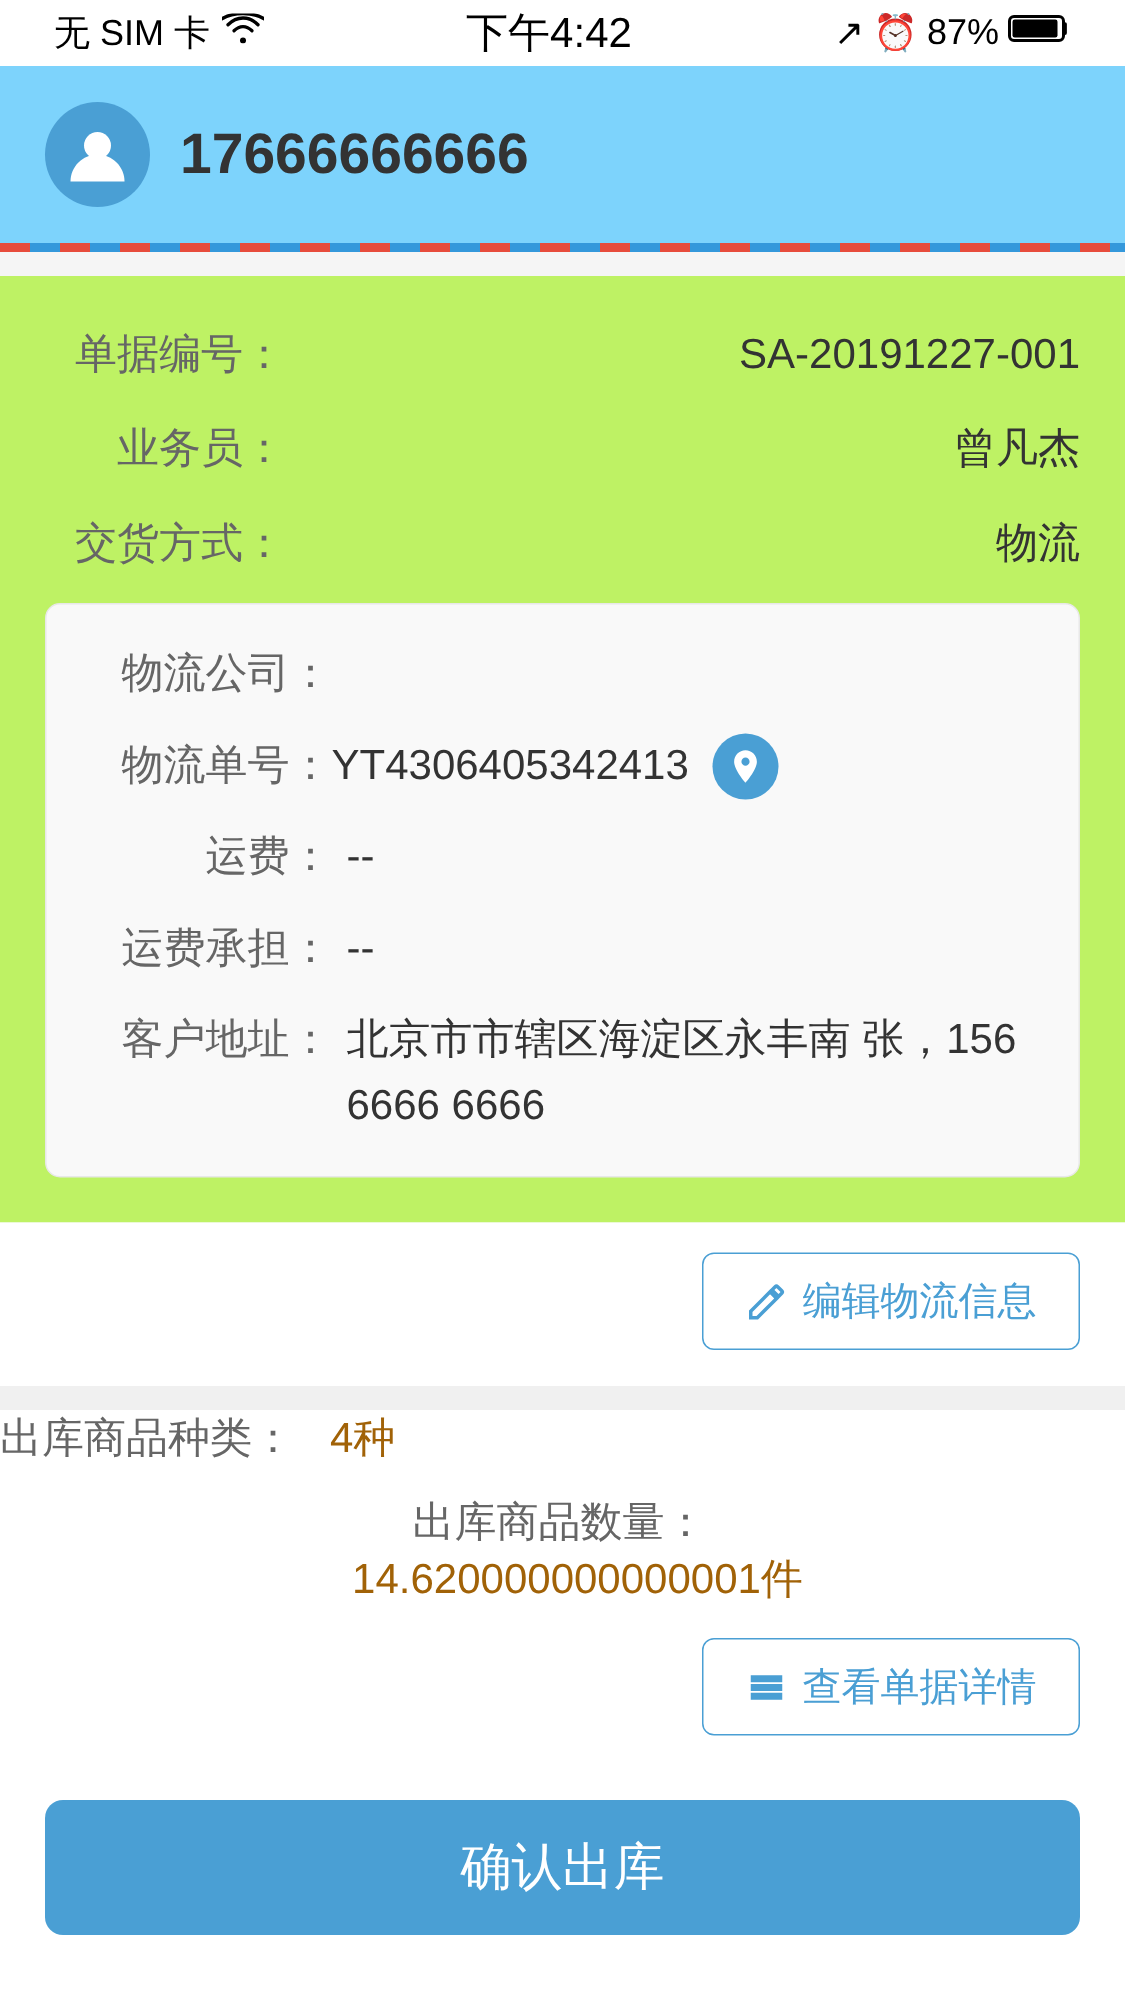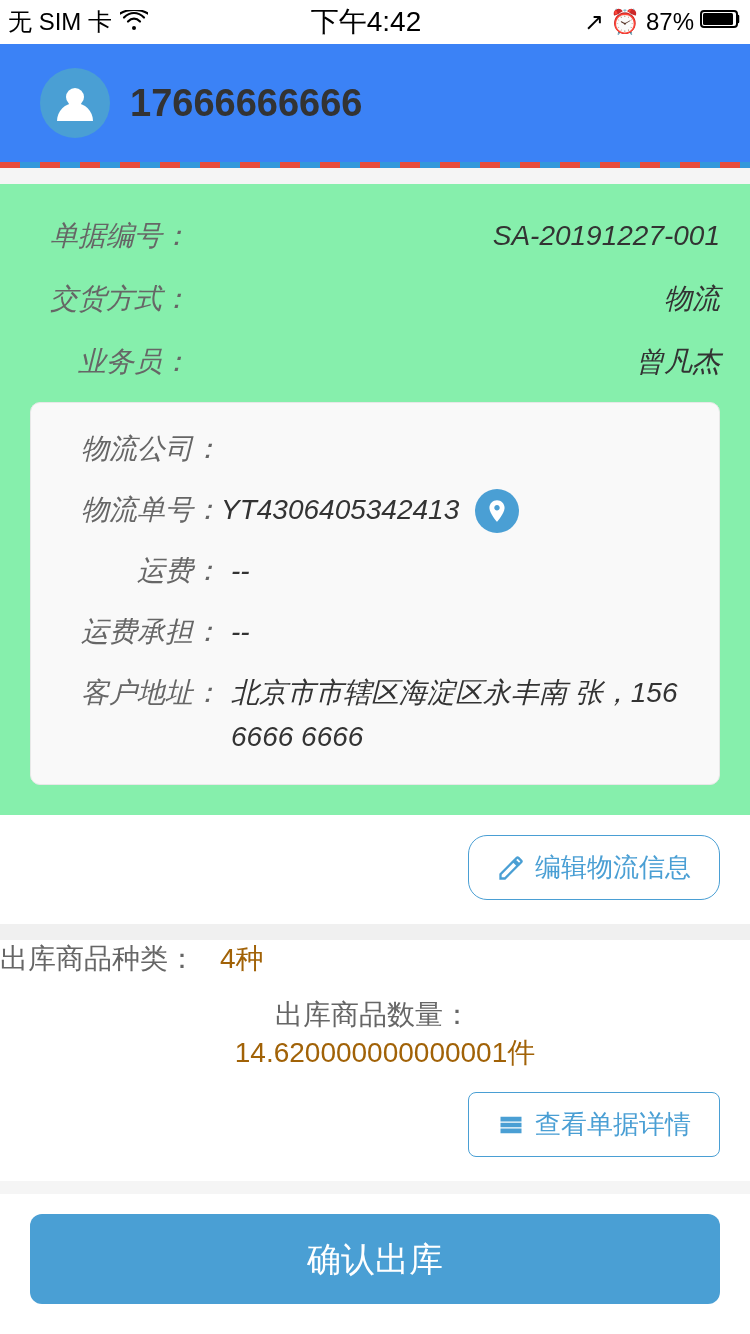--- a/index.html
+++ b/index.html
@@ -14,21 +14,21 @@
     }
 
     
     .status-bar {
       width: 750px;
       height: 44px;
       background: #fff;
       display: flex;
       align-items: center;
       justify-content: space-between;
-      padding: 0 8px;
+      padding: 0 36px;
       font-size: 24px;
       color: #000;
     }
     .status-left { display: flex; align-items: center; gap: 8px; }
     .status-center { font-size: 28px; font-weight: 500; }
     .status-right { display: flex; align-items: center; gap: 6px; font-size: 24px; }
 
     
     .nav-bar {
       width: 750px;
@@ -61,22 +61,22 @@
         90deg,
         #e74c3c 0px, #e74c3c 20px,
         #3498db 20px, #3498db 40px,
         #e74c3c 40px, #e74c3c 60px,
         #3498db 60px, #3498db 80px
       );
     }
 
     
     .customer-header {
-      background: #3b82f6;
-      padding: 24px 40px;
+      background: #7dd3fc;
+      padding: 24px 30px;
       display: flex;
       align-items: center;
       gap: 20px;
     }
     .customer-avatar {
       width: 70px;
       height: 70px;
       border-radius: 50%;
       background: #4a9fd4;
       display: flex;
@@ -85,24 +85,23 @@
     }
     .customer-avatar svg { width: 44px; height: 44px; fill: #fff; }
     .customer-phone {
       font-size: 38px;
       font-weight: 600;
       color: #333;
     }
 
     
     .info-section {
-      background: #86efac;
+      background: #bef264;
       margin-top: 16px;
       padding: 30px;
-      font-style: italic;
     }
     .info-row {
       display: flex;
       align-items: flex-start;
       margin-bottom: 18px;
       line-height: 1.6;
     }
     .info-row:last-child { margin-bottom: 0; }
     .info-label {
       color: #666;
@@ -174,21 +173,21 @@
       align-items: center;
       justify-content: flex-end;
       padding: 20px 30px 24px;
       background: #fff;
     }
     .btn-edit {
       display: flex;
       align-items: center;
       gap: 10px;
       border: 1px solid #4a9fd4;
-      border-radius: 19px;
+      border-radius: 8px;
       padding: 14px 28px;
       color: #4a9fd4;
       font-size: 26px;
       cursor: pointer;
       background: #fff;
     }
     .btn-edit svg { width: 28px; height: 28px; fill: none; stroke: #4a9fd4; stroke-width: 2; }
 
     
     .section-divider {
@@ -238,21 +237,21 @@
     }
     .btn-view-detail svg { width: 28px; height: 28px; fill: none; stroke: #4a9fd4; stroke-width: 2; }
 
     
     .spacer { flex: 1; background: #f5f5f5; min-height: 200px; }
 
     
     .bottom-bar {
       width: 750px;
       background: #fff;
-      padding: 20px 0 30px;
+      padding: 20px 0 44px;
       position: fixed;
       bottom: 0;
       left: 0;
     }
     .confirm-btn {
       display: block;
       width: 690px;
       margin: 0 auto;
       height: 90px;
       background: #4a9fd4;
@@ -314,26 +313,26 @@
   </div>
 
   <div class="dashed-sep"></div>
 
   <div class="info-section">
     <div class="info-row">
       <span class="info-label">单据编号：</span>
       <span class="info-value">SA-20191227-001</span>
     </div>
     <div class="info-row">
+      <span class="info-label">业务员：</span>
+      <span class="info-value">曾凡杰</span>
+    </div>
+    <div class="info-row">
       <span class="info-label">交货方式：</span>
       <span class="info-value">物流</span>
-    </div>
-    <div class="info-row">
-      <span class="info-label">业务员：</span>
-      <span class="info-value">曾凡杰</span>
     </div>
 
     <div class="logistics-card">
       <div class="logistics-row">
         <span class="logistics-label">物流公司：</span>
       </div>
       <div class="logistics-row">
         <span class="logistics-label">物流单号：</span>
         <div class="tracking-row">
           <span class="tracking-number">YT4306405342413</span>

